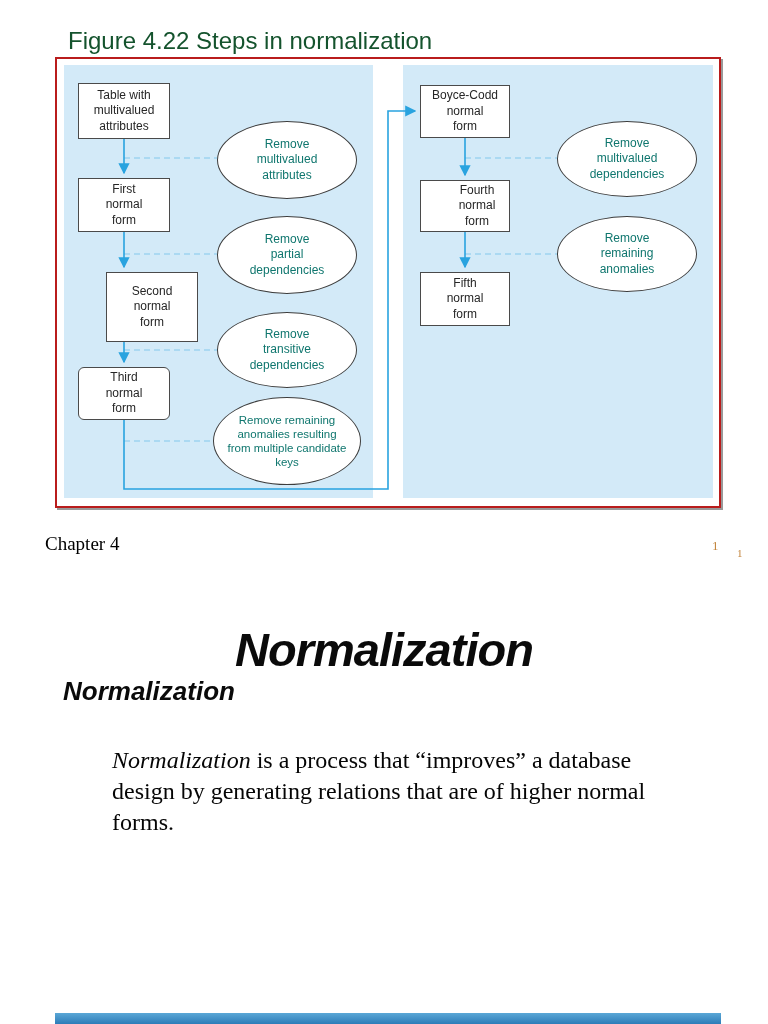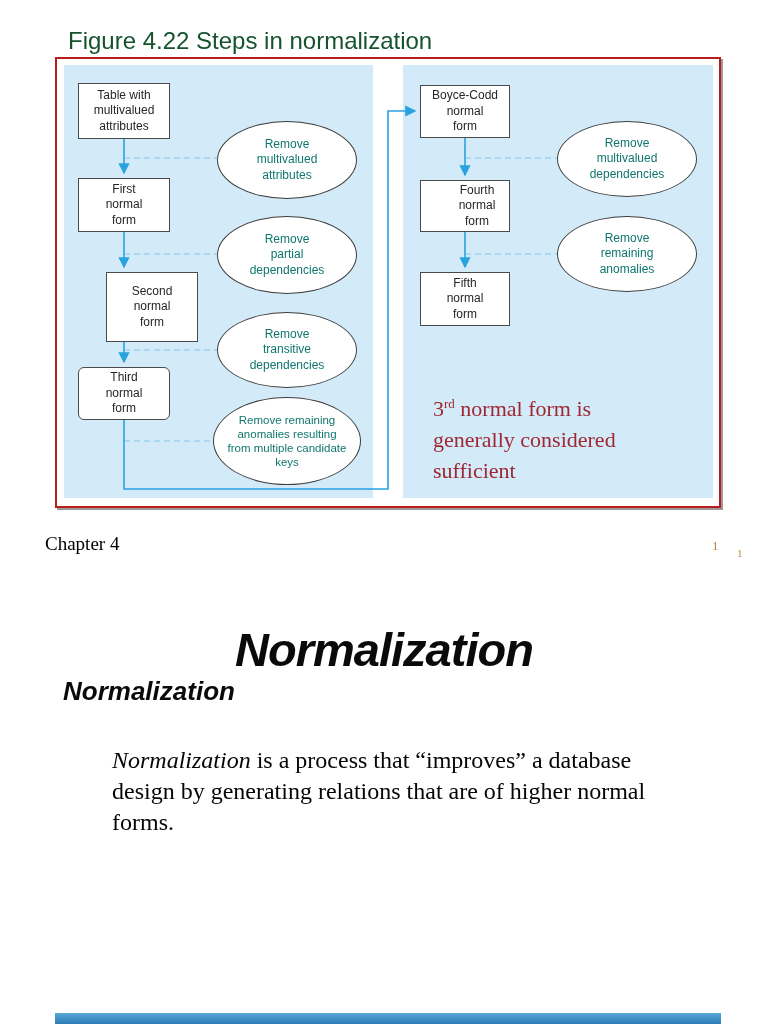--- a/index.html
+++ b/index.html
@@ -120,25 +120,20 @@
 normal
 form</div>
 
   <div class="ellipse" style="left:500px;top:62px;width:140px;height:76px;">Remove
 multivalued
 dependencies</div>
   <div class="ellipse" style="left:500px;top:157px;width:140px;height:76px;">Remove
 remaining
 anomalies</div>
 
-  <div class="note">
-    <span><span>3</span><sup>rd</sup><span> normal form is</span></span><br>
-    <span>generally considered</span><br>
-    <span>sufficient</span>
-  </div>
 </div>
 
 <div class="chapter">Chapter 4</div>
 <div class="mark1">1</div>
 <div class="mark2">1</div>
 
 <div class="big-title">Normalization</div>
 <div class="sub-heading">Normalization</div>
 
 <div class="body-text">

